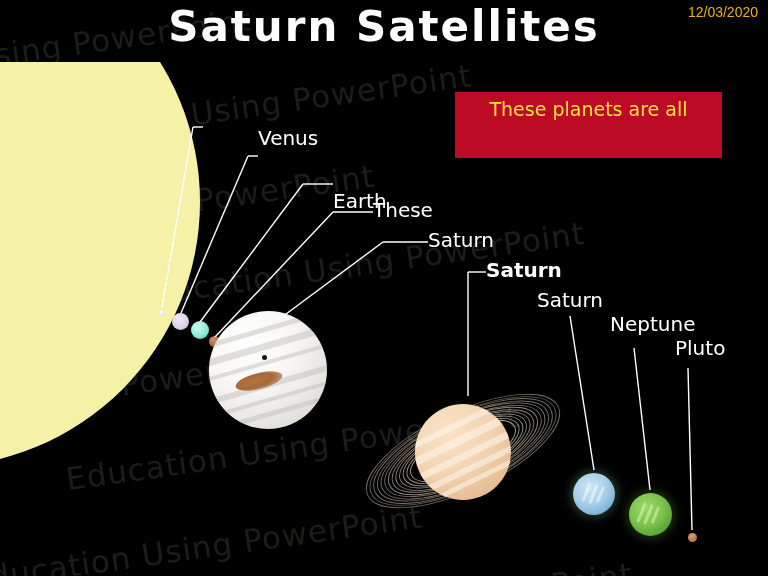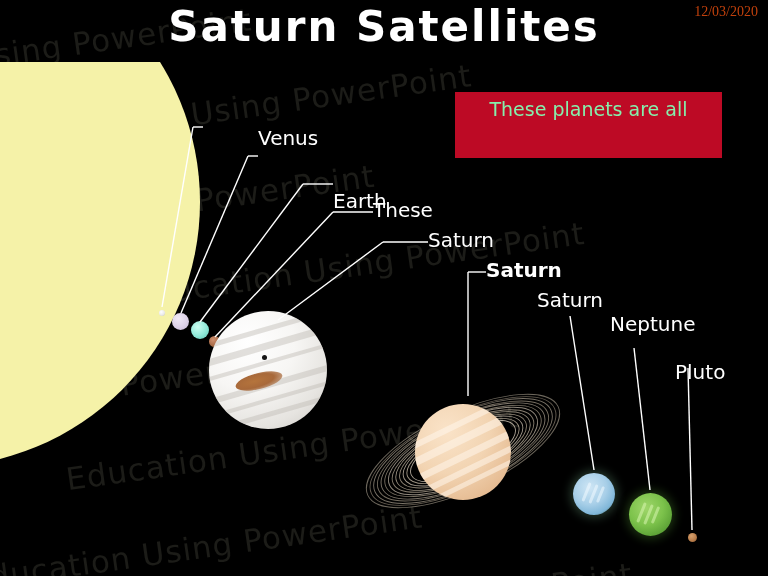--- a/index.html
+++ b/index.html
@@ -76,35 +76,35 @@
     font-size: 42px;
     font-weight: bold;
     letter-spacing: 2px;
     text-shadow: 2px 2px 3px rgba(0,0,0,0.9);
   }
   #date {
     position: absolute;
     right: 10px;
     top: 4px;
     z-index: 8;
-    color: #c2410c;
+    color: #eab308;
     font-size: 14px;
-    font-family: Liberation Serif, serif;
+    font-family: Liberation Sans, sans-serif;
   }
 
   
   #callout {
     position: absolute;
     left: 455px;
     top: 92px;
     width: 267px;
     height: 66px;
     background: #bd0a25;
     z-index: 9;
-    color: #86efac;
+    color: #fde047;
     font-family: "DejaVu Sans", sans-serif;
     font-size: 19px;
     line-height: 31px;
     text-align: center;
     padding-top: 2px;
     box-sizing: border-box;
   }
   #callout div { white-space: nowrap; }
 
   
@@ -291,21 +291,21 @@
     </g>
   </svg>
 
   <div class="plabel" style="left:258px; top:126px;">Venus</div>
   <div class="plabel" style="left:333px; top:170px;margin-top:19px;">Earth</div>
   <div class="plabel" style="left:373px; top:198px;">These</div>
   <div class="plabel" style="left:428px; top:228px;">Saturn</div>
   <div class="plabel" style="left:486px; top:258px;font-weight:bold;">Saturn</div>
   <div class="plabel" style="left:537px; top:288px;">Saturn</div>
   <div class="plabel" style="left:598px; top:312px;margin-left:12px;">Neptune</div>
-  <div class="plabel" style="left:675px; top:360px;">Pluto</div>
+  <div class="plabel" style="left:675px; top:336px;">Pluto</div>
 
   <div class="planet" id="mercury"></div>
   <div class="planet" id="venus"></div>
   <div class="planet" id="earth"></div>
   <div class="planet" id="mars"></div>
 
   <div class="planet" id="jupiter">
     <div class="jband" style="top:14px;  height:5px;"></div>
     <div class="jband" style="top:30px;  height:7px;"></div>
     <div class="jband" style="top:48px;  height:4px;"></div>

